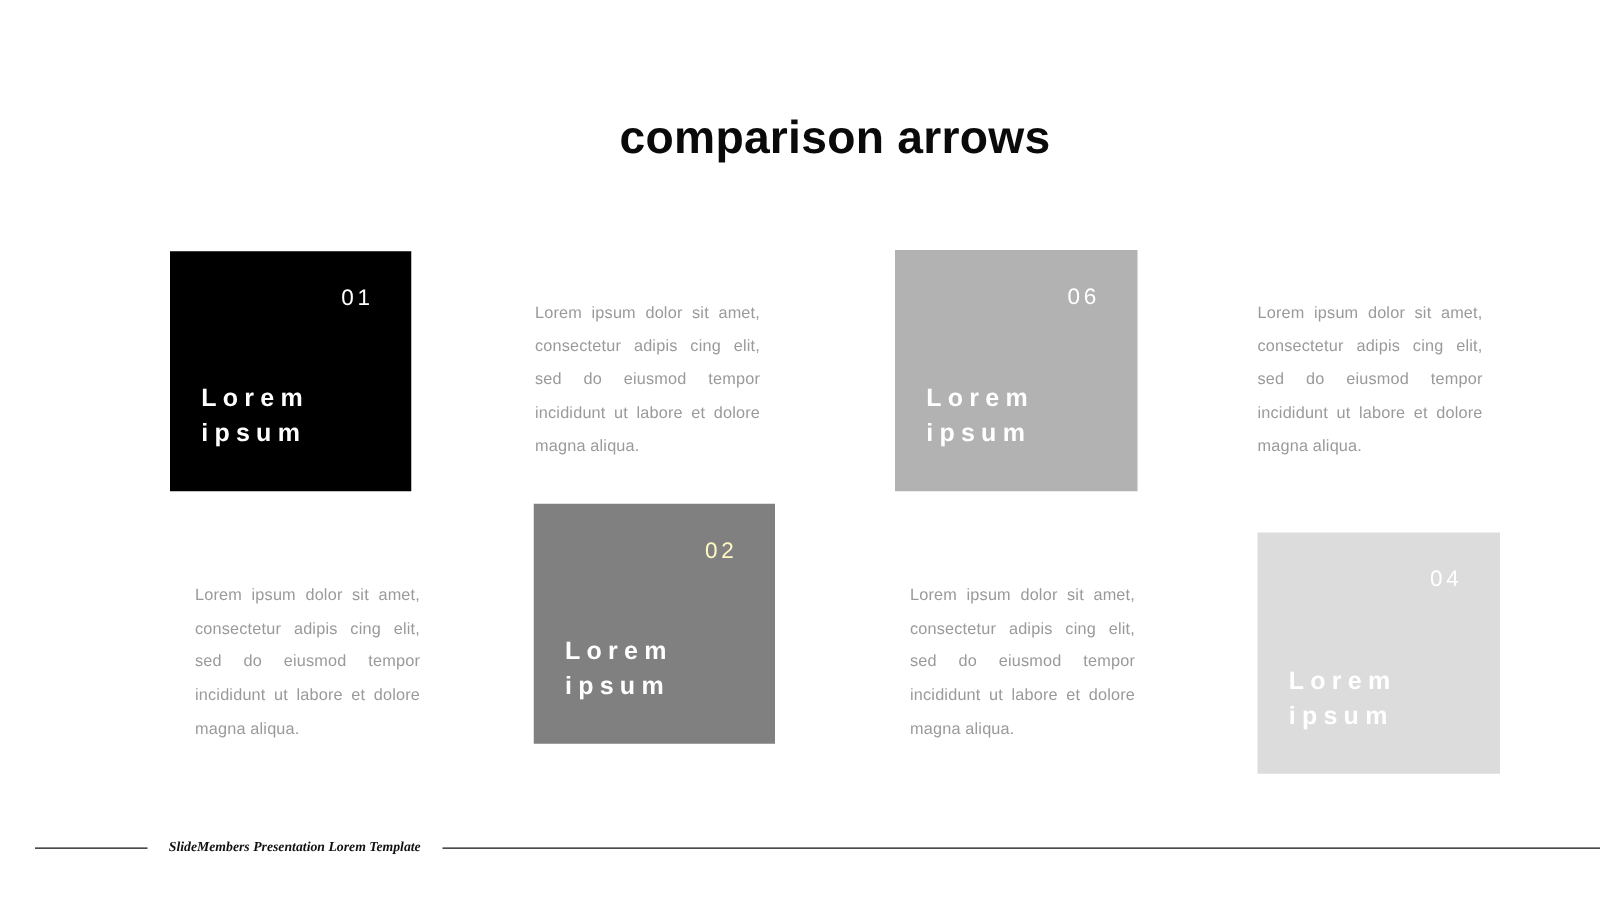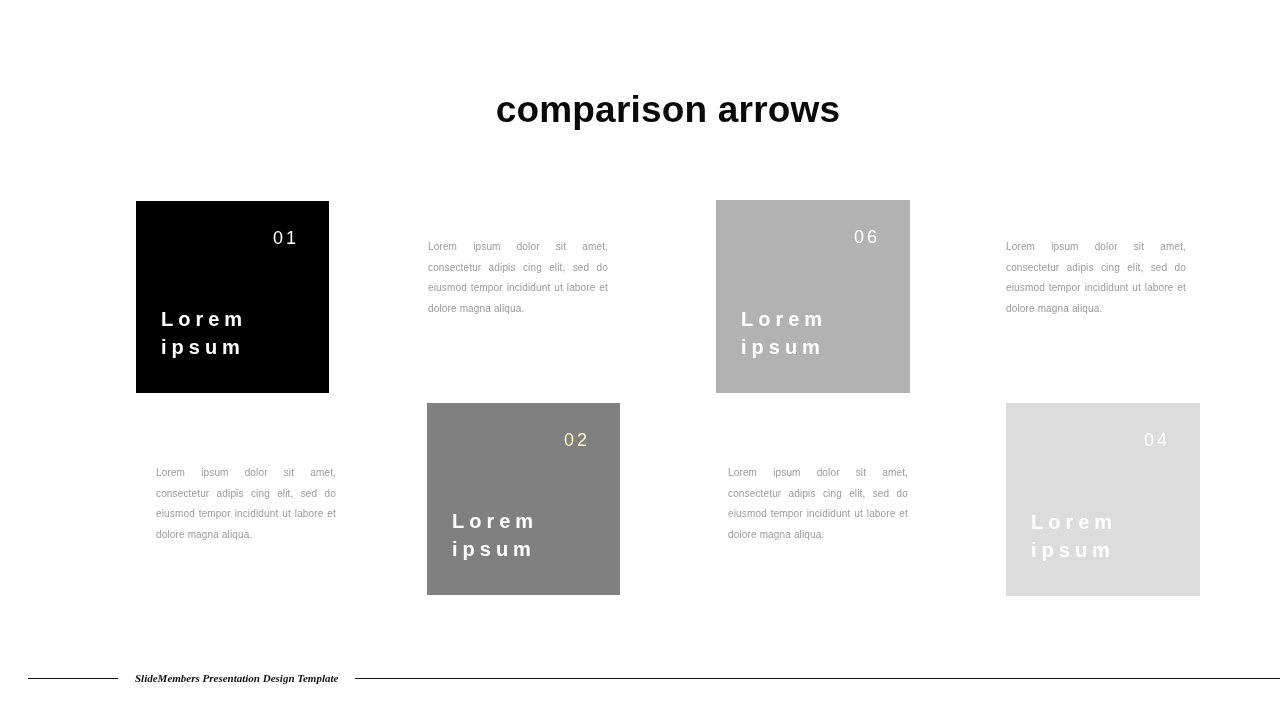--- a/index.html
+++ b/index.html
@@ -60,27 +60,27 @@
     color: #ffffff;
     font-weight: 700;
   }
   .card-label span {
     display: block;
   }
 
   #card-1 { left: 108px; top: 201px; width: 193px; height: 192px; background: #000000; }
   #card-2 { left: 399px; top: 403px; width: 193px; height: 192px; background: #808080; }
   #card-3 { left: 688px; top: 200px; width: 194px; height: 193px; background: #b2b2b2; }
-  #card-4 { left: 978px; top: 403px; width: 194px; height: 193px; background: #dcdcdc; }
+  #card-4 { left: 978px; top: 426px; width: 194px; height: 193px; background: #dcdcdc; }
 
   
   .desc {
     position: absolute;
     width: 180px;
-    font-size: 10px;
+    font-size: 13px;
     line-height: 2.05;
     color: #9a9a9a;
     letter-spacing: 0.15px;
     text-align: justify;
   }
   #desc-1 { left: 128px; top: 463px; }
   #desc-2 { left: 400px; top: 237px; }
   #desc-3 { left: 700px; top: 463px; }
   #desc-4 { left: 978px; top: 237px; }
 
@@ -159,17 +159,17 @@
   <div class="desc" id="desc-1">Lorem ipsum dolor sit amet, consectetur adipis cing elit, sed do eiusmod tempor incididunt ut labore et dolore magna aliqua.</div>
 
   <div class="desc" id="desc-2">Lorem ipsum dolor sit amet, consectetur adipis cing elit, sed do eiusmod tempor incididunt ut labore et dolore magna aliqua.</div>
 
   <div class="desc" id="desc-3">Lorem ipsum dolor sit amet, consectetur adipis cing elit, sed do eiusmod tempor incididunt ut labore et dolore magna aliqua.</div>
 
   <div class="desc" id="desc-4">Lorem ipsum dolor sit amet, consectetur adipis cing elit, sed do eiusmod tempor incididunt ut labore et dolore magna aliqua.</div>
 
   <div class="footer">
     <div class="footer-rule-left" style="background: rgb(17, 17, 17);"></div>
-    <div class="footer-text">SlideMembers Presentation Design Template</div>
+    <div class="footer-text">SlideMembers Presentation Lorem Template</div>
     <div class="footer-rule-right" style="background: rgb(17, 17, 17);"></div>
   </div>
 
 </div>
 
 </body></html>

